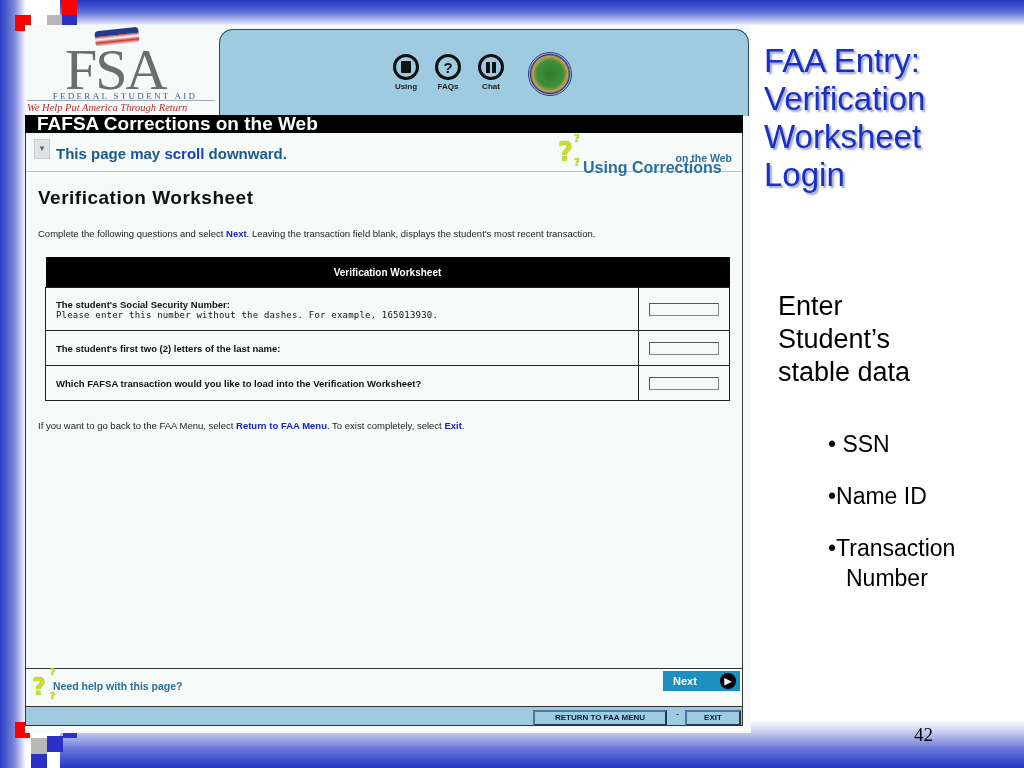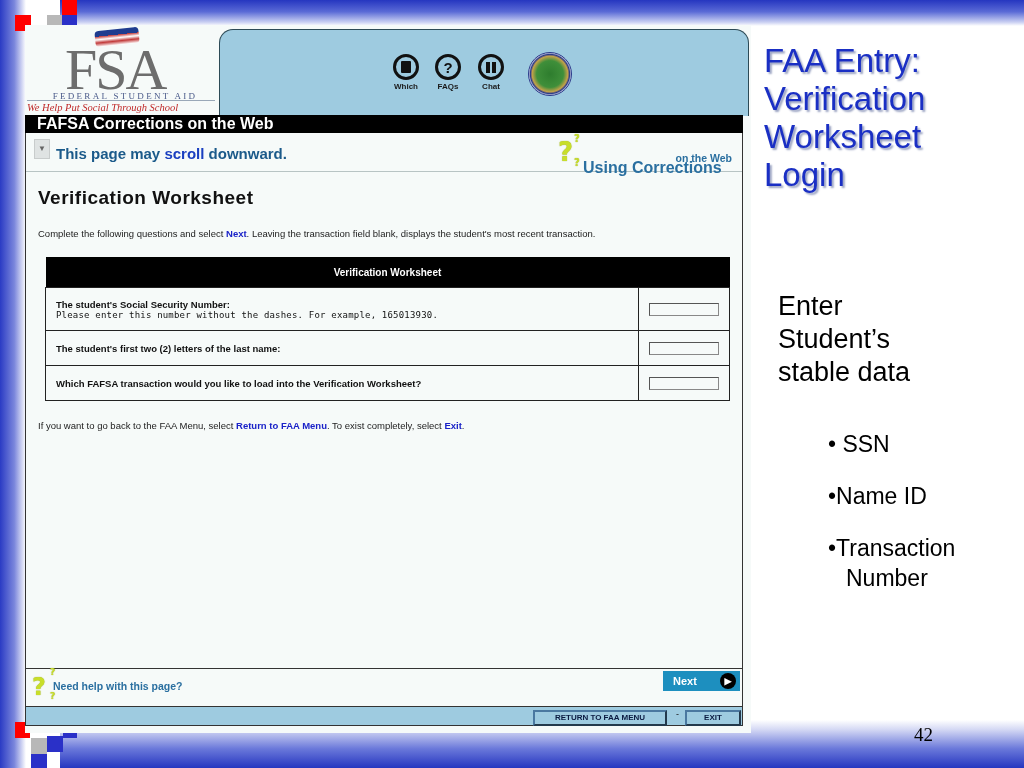--- a/index.html
+++ b/index.html
@@ -16,21 +16,21 @@
   .logo-fsa{position:absolute;left:38px;top:14px;font-family:"Liberation Serif",serif;font-size:58px;color:#6d6d6d;letter-spacing:-2px;line-height:1;}
   .logo-cap{position:absolute;left:68px;top:2px;width:44px;height:16px;border-radius:4px;background:linear-gradient(180deg,#1f3c8f 0%,#1f3c8f 35%,#c23a3a 35%,#fff 55%,#c23a3a 75%,#fff 100%);transform:rotate(-6deg);}
   .logo-line{position:absolute;left:0;top:73px;width:188px;height:1px;background:#9aa8b8;}
   .logo-sub{position:absolute;left:8px;top:64px;width:180px;text-align:center;font-family:"Liberation Serif",serif;font-size:9px;letter-spacing:2.3px;color:#4a5a8a;}
   .logo-tag{position:absolute;left:0;top:75px;width:190px;font-family:"Liberation Serif",serif;font-style:italic;font-size:10.5px;color:#c02a2a;white-space:nowrap;}
   .navpanel{position:absolute;left:194px;top:4px;width:528px;height:86px;background:#9ecbe0;border:1px solid #2d4a56;border-bottom:none;border-radius:14px 14px 0 0;}
   .navicon{position:absolute;top:24px;width:40px;text-align:center;}
   .navcirc{width:26px;height:26px;margin:0 auto;border:3px solid #111;border-radius:50%;box-sizing:border-box;display:flex;align-items:center;justify-content:center;font-weight:bold;font-size:15px;color:#111;}
   .navlabel{font-size:8px;font-weight:bold;color:#1a1a1a;margin-top:2px;}
   .seal{position:absolute;left:308px;top:22px;width:42px;height:42px;border-radius:50%;background:radial-gradient(circle,#2e7d2e 0%,#3f8f3a 45%,#c4a24a 60%,#2b3a8a 66%,#fff 72%,#2b3a8a 80%);border:1px solid #2b3a8a;}
-  .titlebar{position:absolute;left:0;top:90px;width:718px;height:18px;background:#000;color:#fff;font-weight:bold;font-size:16px;line-height:18px;padding-left:12px;box-sizing:border-box;}
+  .titlebar{position:absolute;left:0;top:90px;width:718px;height:18px;background:#000;color:#fff;font-weight:bold;font-size:19px;line-height:18px;padding-left:12px;box-sizing:border-box;}
   .content{position:absolute;left:0;top:108px;width:718px;height:536px;border-left:1px solid #333;border-right:1px solid #333;box-sizing:border-box;background:#f6faf9;}
   .scrollrow{position:absolute;left:0;top:0;width:716px;height:38px;border-bottom:1px solid #b8c4c4;}
   .scrollicon{position:absolute;left:8px;top:6px;width:14px;height:18px;background:#dfe3e3;border:1px solid #c8cccc;font-size:8px;color:#666;text-align:center;line-height:18px;}
   .scrolltext{position:absolute;left:30px;top:12px;font-size:15px;font-weight:bold;color:#1b5a8a;}
   .scrolltext b{color:#1a3fc0;}
   .qmark{color:#c8de2a;font-weight:bold;font-family:"DejaVu Sans",sans-serif;text-shadow:0 0 1px #889a1a;}
   .usinghelp{position:absolute;left:532px;top:4px;width:180px;height:30px;}
   .usinghelp .q1{position:absolute;left:0;top:2px;font-size:26px;line-height:26px;}
   .usinghelp .q2{position:absolute;left:16px;top:-4px;font-size:10px;}
   .usinghelp .q3{position:absolute;left:16px;top:20px;font-size:10px;}
@@ -82,28 +82,28 @@
 <div class="sq" style="left:31px;top:754px;width:16px;height:14px;background:#2a30c8;"></div>
 <div class="sq" style="left:63px;top:733px;width:14px;height:5px;background:#2a30c8;"></div>
 
 <div class="shot">
   <div class="hdr">
     <div class="logo">
       <div class="logo-cap"></div>
       <div class="logo-fsa">FSA</div>
       <div class="logo-sub">FEDERAL STUDENT AID</div>
       <div class="logo-line"></div>
-      <div class="logo-tag">We Help Put Social Through School</div>
+      <div class="logo-tag">We Help Put America Through Return</div>
     </div>
     <div class="navpanel">
       <div class="navicon" style="left:166px;">
         <div class="navcirc">
             <span style="display:block;width:10px;height:12px;background:#111;border-radius:1px;"></span>
           </div>
-        <div class="navlabel">Which</div>
+        <div class="navlabel">Using</div>
       </div>
       <div class="navicon" style="left:208px;">
         <div class="navcirc">?</div>
         <div class="navlabel">FAQs</div>
       </div>
       <div class="navicon" style="left:251px;">
         <div class="navcirc">
             <span style="display:inline-block;width:4px;height:11px;background:#111;margin-right:2px;"></span>
             <span style="display:inline-block;width:4px;height:11px;background:#111;"></span>
           </div>

